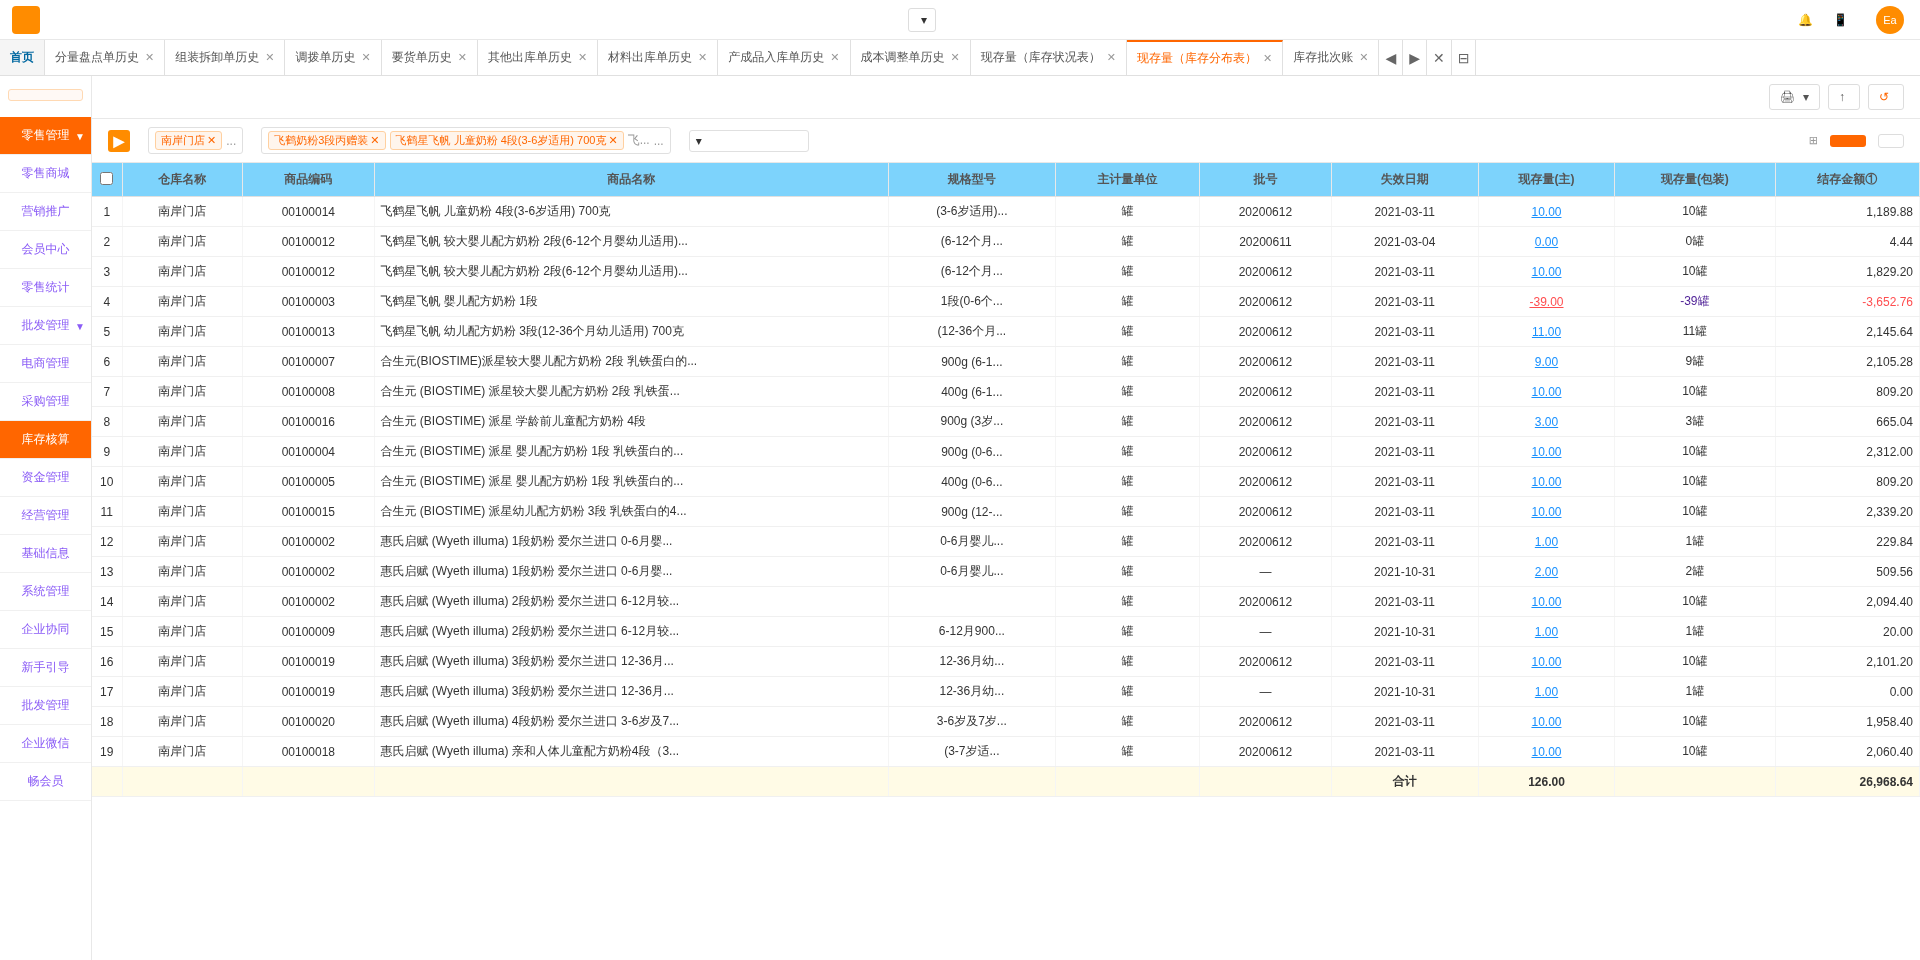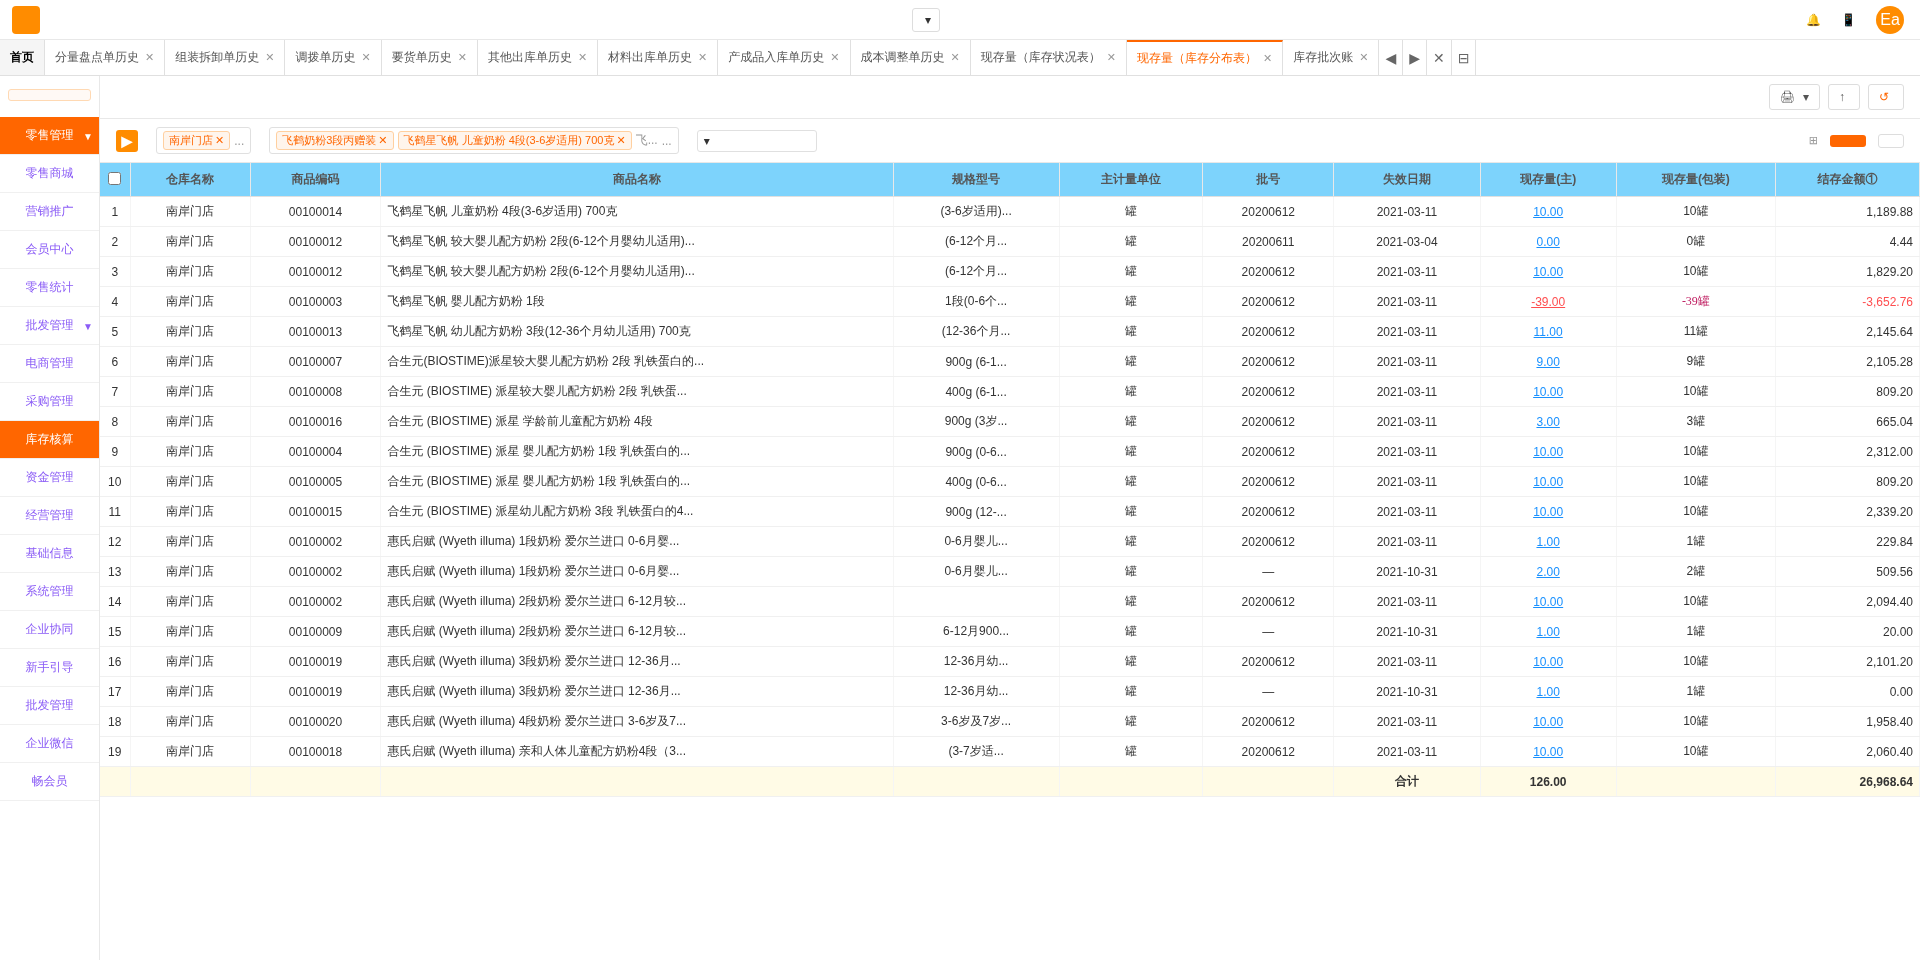--- a/index.html
+++ b/index.html
@@ -9,42 +9,42 @@
     .top-bar {
       display: flex; align-items: center; justify-content: space-between;
       background: #fff; height: 40px; padding: 0 12px; border-bottom: 1px solid #e8e8e8;
     }
     .logo-area { display: flex; align-items: center; gap: 6px; }
     .logo-icon { width: 28px; height: 28px; background: #ff8c00; border-radius: 4px; display:flex; align-items:center; justify-content:center; color:#fff; font-size:10px; font-weight:bold; }
     .logo-text { font-size: 11px; color: #666; }
     .dropdown-selector { display:flex; align-items:center; gap:4px; font-size:12px; color:#333; padding: 4px 8px; border:1px solid #ddd; border-radius:3px; cursor:pointer; }
     .top-right { display:flex; align-items:center; gap:16px; font-size:12px; color:#555; }
     .top-right-item { display:flex; align-items:center; gap:4px; cursor:pointer; }
-    .avatar { width:28px; height:28px; border-radius:50%; background:#ff8c00; display:flex; align-items:center; justify-content:center; color:#fff; font-size:16px; }
+    .avatar { width:28px; height:28px; border-radius:50%; background:#ff8c00; display:flex; align-items:center; justify-content:center; color:#fff; font-size:11px;margin-left:8px; }
 
     
     .tab-bar {
       display: flex; align-items: center; background: #fff; border-bottom: 1px solid #e0e0e0;
       height: 36px; overflow: hidden; padding-left: 0;
     }
     .tab-item {
       display:flex; align-items:center; gap:4px; padding: 0 10px; height:36px;
       border-right: 1px solid #e0e0e0; font-size: 12px; color: #555; cursor:pointer;
       white-space:nowrap; flex-shrink:0;
     }
-    .tab-item.home { background:#f5f5f5; color:#000000; font-weight:bold; }
+    .tab-item.home { background:#f5f5f5; color:#0369a1; font-weight:bold; }
     .tab-item.active { background:#fff; color:#ff6600; border-top: 2px solid #ff6600; }
     .tab-close { font-size:11px; color:#999; margin-left:2px; }
     .tab-nav-btn { padding: 0 6px; height:36px; display:flex; align-items:center; cursor:pointer; color:#666; font-size:14px; border-right:1px solid #e0e0e0; }
 
     
     .main-layout { display:flex; height: calc(960px - 40px - 36px); }
 
     
-    .sidebar { width: 100px; background: #fff; border-right: 1px solid #e8e8e8; display:flex; flex-direction:column; }
+    .sidebar { width: 92px; background: #fff; border-right: 1px solid #e8e8e8; display:flex; flex-direction:column; }
     .sidebar-search { padding:8px; }
     .sidebar-search-btn { width:100%; background:#fff9f5; border:1px solid #ffd9b3; color:#ff8c00; padding:5px 0; border-radius:3px; cursor:pointer; font-size:11px; text-align:center; }
     .sidebar-quick-nav { padding:4px 8px; font-size:11px; color:#888; text-align:center; }
     .sidebar-menu { flex:1; overflow-y:auto; }
     .sidebar-item {
       padding: 10px 0; text-align:center; font-size:12px; color:#8b5cf6; cursor:pointer;
       border-bottom: 1px solid #f0f0f0; position:relative;
     }
     .sidebar-item.active { background:#ff6600; color:#fff; }
     .sidebar-item .arrow { position:absolute; right:6px; top:50%; transform:translateY(-50%); font-size:10px; }
@@ -89,21 +89,21 @@
       padding: 8px 6px; text-align:center; border-bottom:1px solid #e0e0e0;
       border-right:1px solid #e8e8e8; font-weight:600; color:#555; white-space:nowrap;
     }
     td {
       padding: 6px 6px; text-align:center; border-bottom:1px solid #f0f0f0;
       border-right:1px solid #f5f5f5; color:#333; white-space:nowrap;
     }
     .td-left { text-align:left; }
     .td-num { text-align:right; }
     .td-underline { text-decoration:underline; color:#1890ff; cursor:pointer; }
-    .td-red { color:#be185d;font-family:Liberation Serif, serif; }
+    .td-red { color:#4c1d95; }
     .td-red-underline { text-decoration:underline; color:#ff4d4f; cursor:pointer; }
     .summary-row td { background:#fffbe6; font-weight:bold; }
     .col-checkbox { width:30px; }
 
     
     ::-webkit-scrollbar { width:6px; height:6px; }
     ::-webkit-scrollbar-thumb { background:#ddd; border-radius:3px; }
   </style>
 </head>
 <body>

